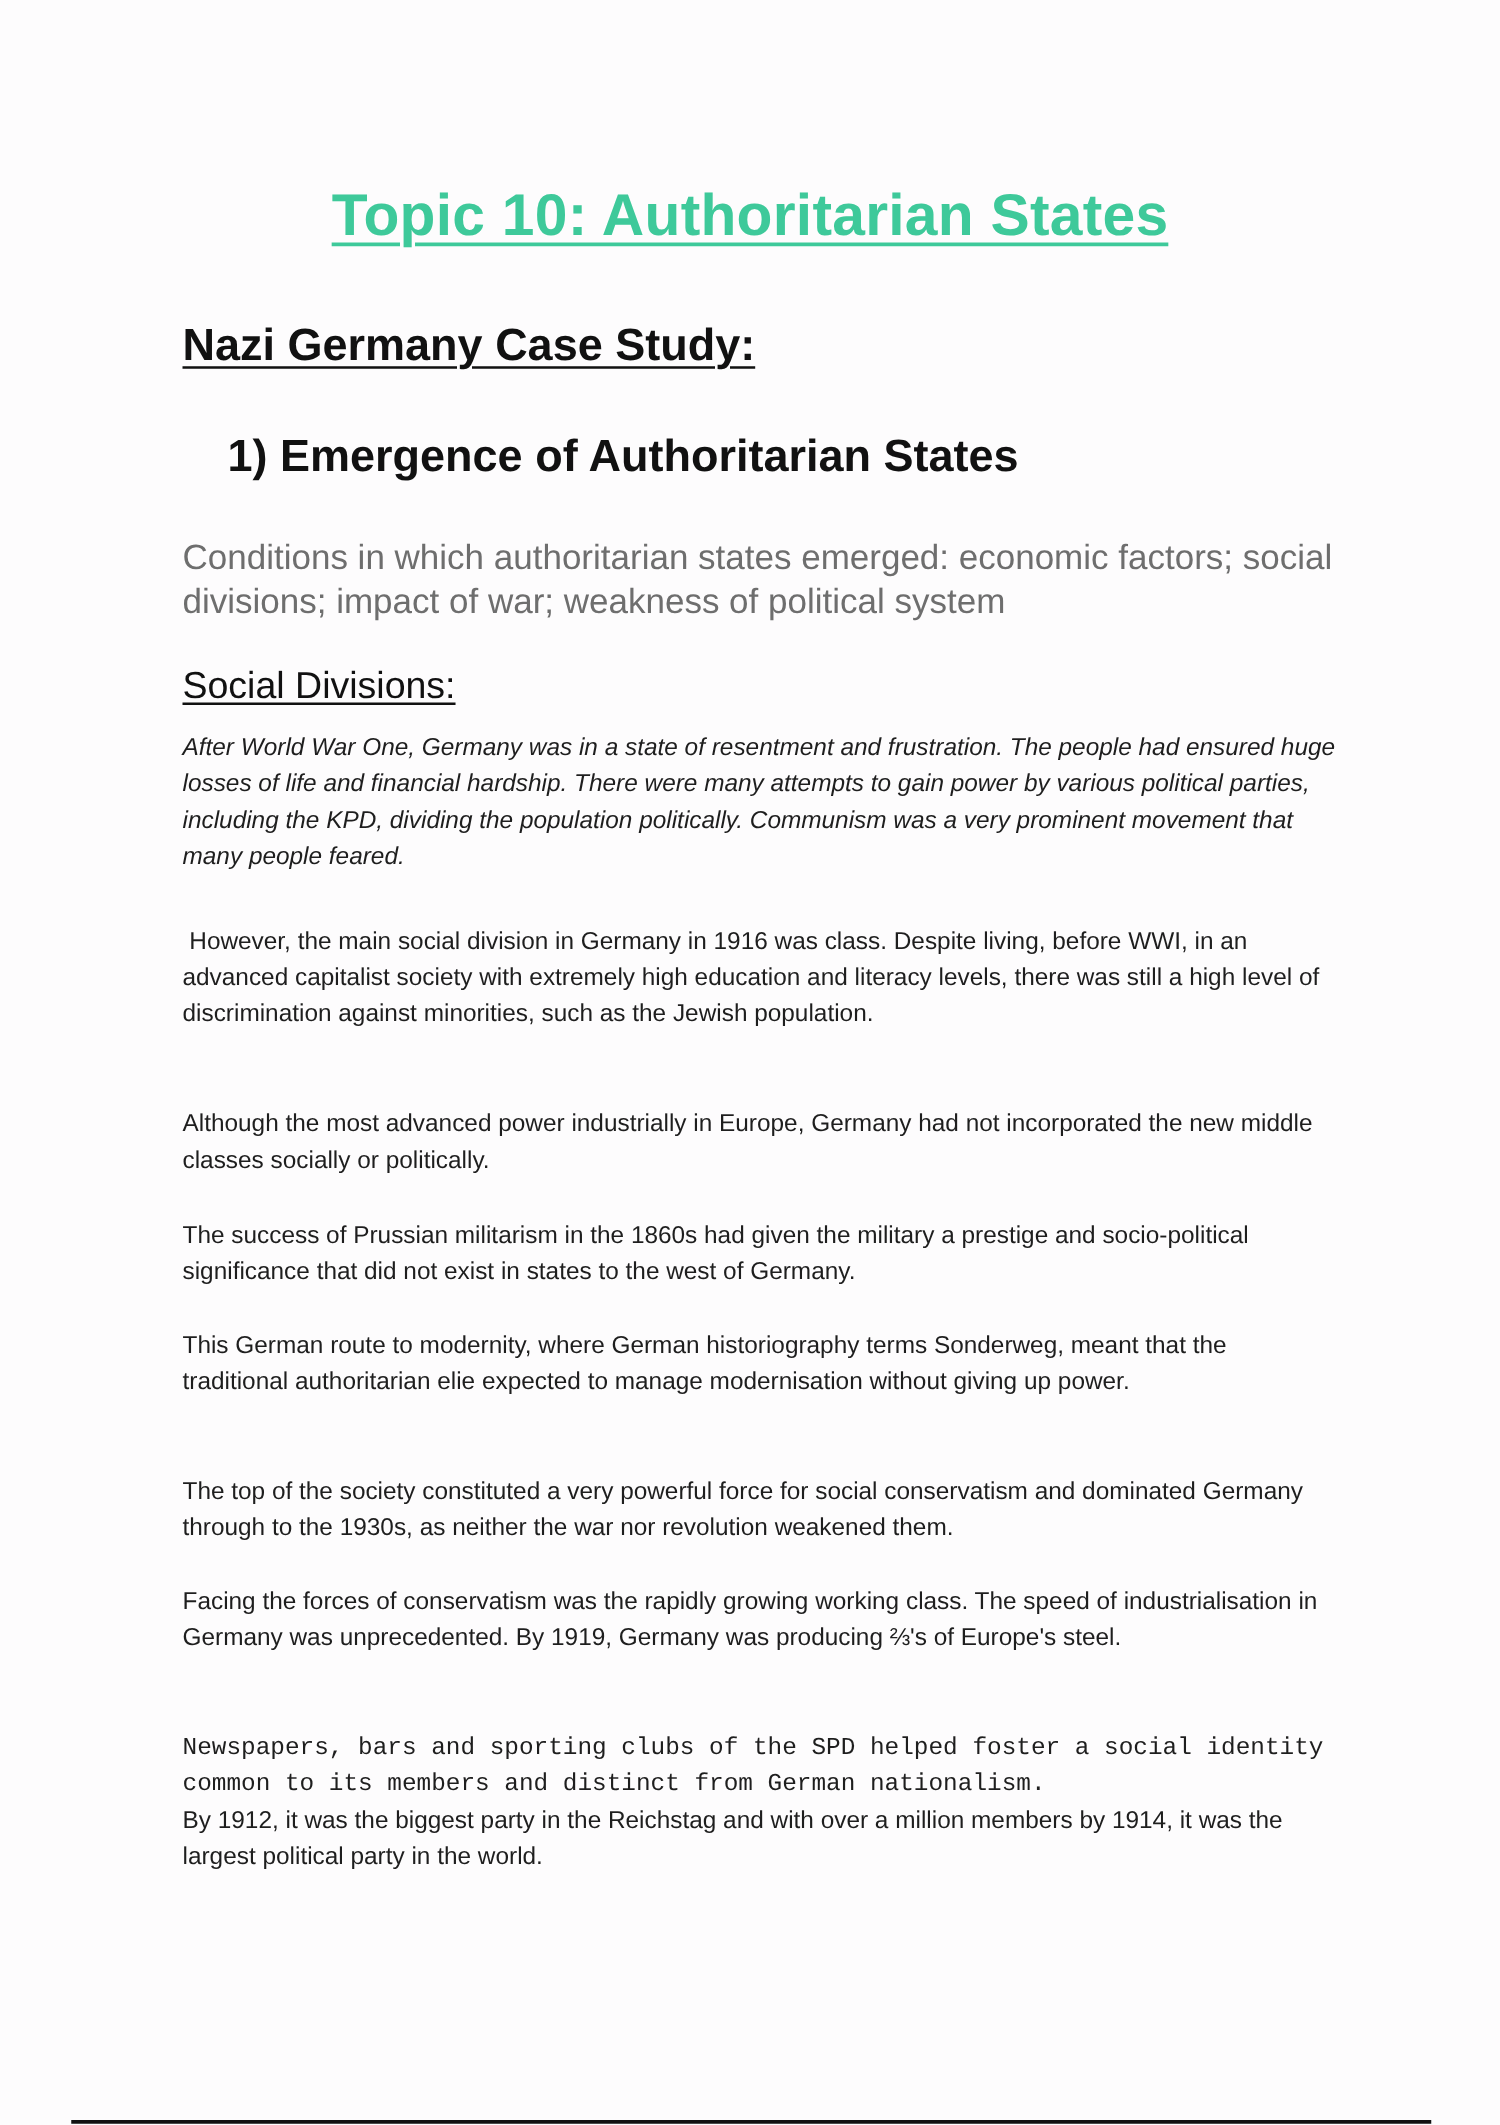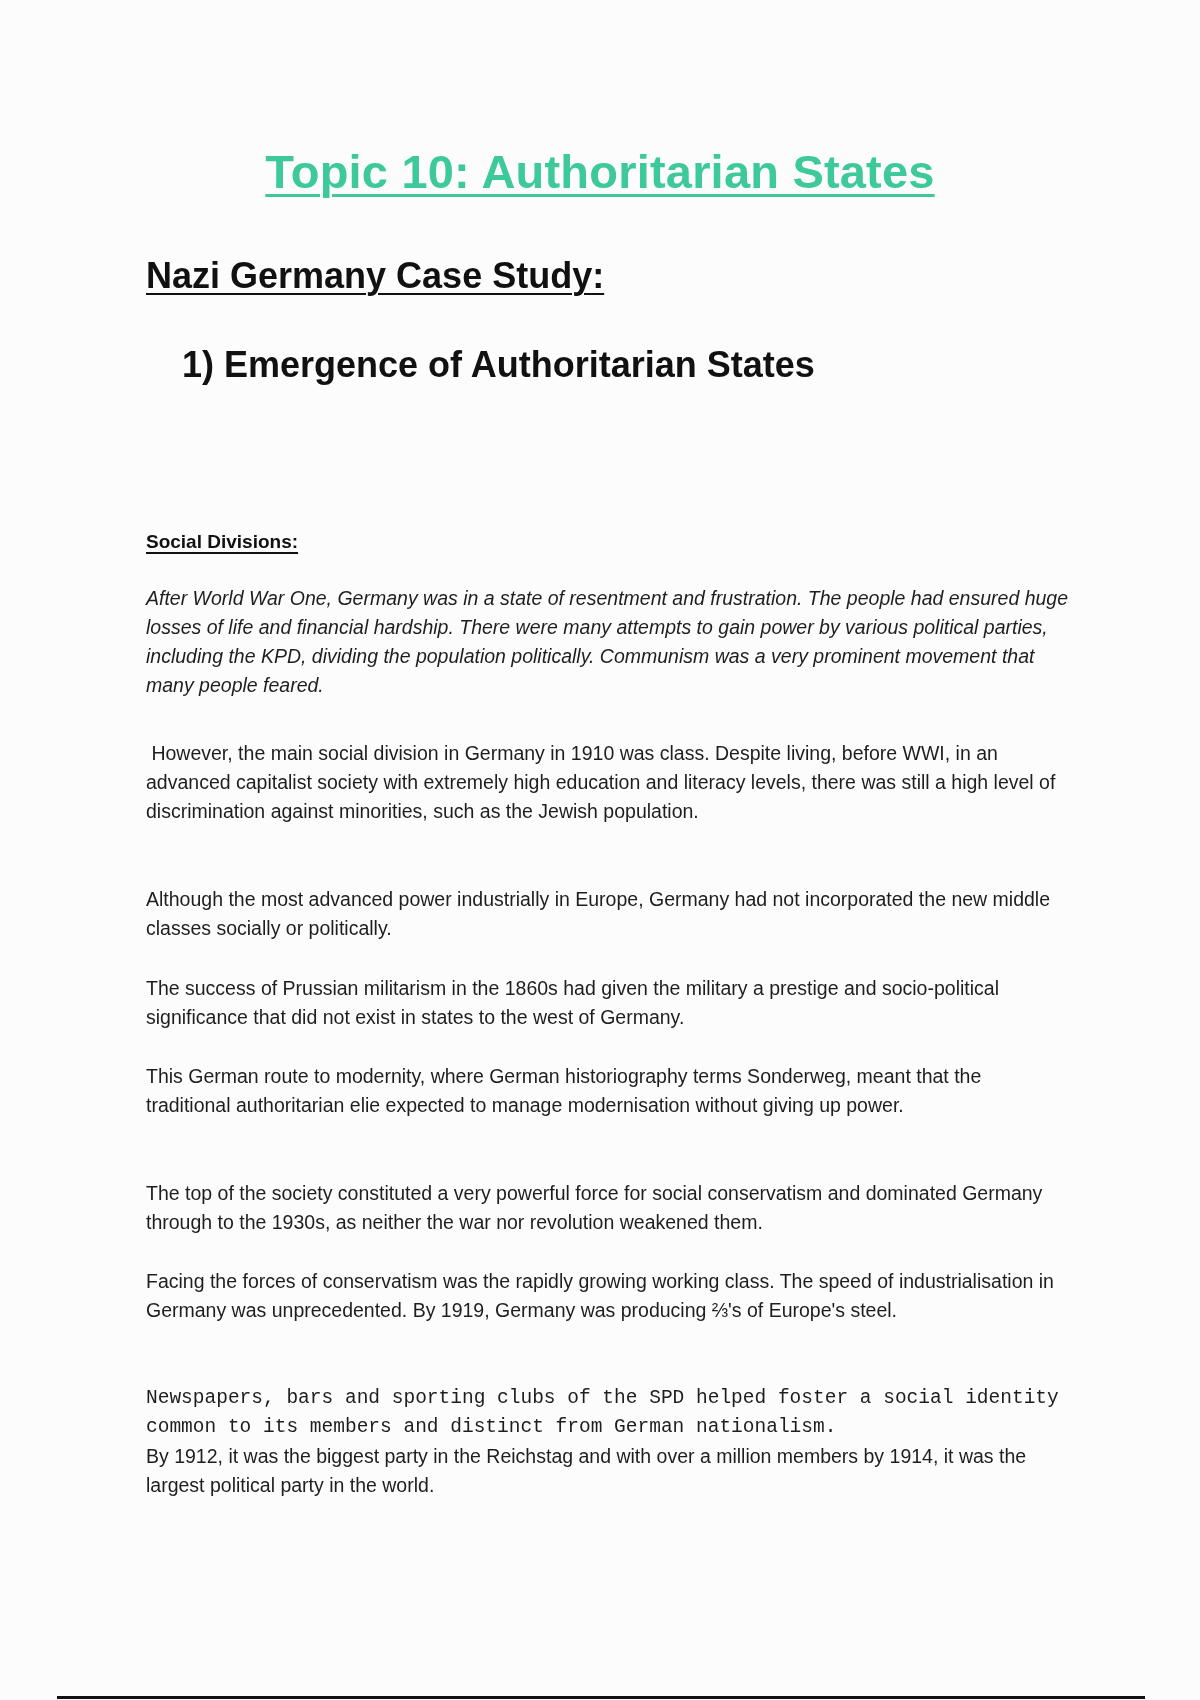--- a/index.html
+++ b/index.html
@@ -65,22 +65,22 @@
       width: 920px;
       font-size: 28px;
       color: #6e6e6e;
       line-height: 35px;
       margin: 0;
     }
     .subheading {
       position: absolute;
       left: 146px;
       top: 532px;
-      font-size: 19px;
-      font-weight: bold;
+      font-size: 30px;
+      font-weight: normal;
       color: #111;
       text-decoration: underline;
       text-decoration-thickness: 2px;
       text-underline-offset: 4px;
       margin: 0;
       line-height: 1.1;
     }
     .para {
       position: absolute;
       left: 146px;
@@ -102,25 +102,26 @@
 </head>
 <body>
 
 <div class="page">
   <h1 class="title">Topic 10: Authoritarian States</h1>
 
   <h2 class="case-study">Nazi Germany Case Study:</h2>
 
   <h3 class="section-heading">1) Emergence of Authoritarian States</h3>
 
+  <p class="conditions">Conditions in which authoritarian states emerged: economic factors; social divisions; impact of war; weakness of political system</p>
 
   <h4 class="subheading">Social Divisions:</h4>
 
   <p class="para" style="top:584px;font-style:italic;">After World War One, Germany was in a state of resentment and frustration. The people had ensured huge losses of life and financial hardship. There were many attempts to gain power by various political parties, including the KPD, dividing the population politically. Communism was a very prominent movement that many people feared.</p>
-  <p class="para" style="top:739px; white-space:pre-wrap;"> However, the main social division in Germany in 1910 was class. Despite living, before WWI, in an advanced capitalist society with extremely high education and literacy levels, there was still a high level of discrimination against minorities, such as the Jewish population.</p>
+  <p class="para" style="top:739px; white-space:pre-wrap;"> However, the main social division in Germany in 1916 was class. Despite living, before WWI, in an advanced capitalist society with extremely high education and literacy levels, there was still a high level of discrimination against minorities, such as the Jewish population.</p>
   <p class="para" style="top:885px;">Although the most advanced power industrially in Europe, Germany had not incorporated the new middle classes socially or politically.</p>
   <p class="para" style="top:974px;">The success of Prussian militarism in the 1860s had given the military a prestige and socio-political significance that did not exist in states to the west of Germany.</p>
   <p class="para" style="top:1062px;">This German route to modernity, where German historiography terms Sonderweg, meant that the traditional authoritarian elie expected to manage modernisation without giving up power.</p>
   <p class="para" style="top:1179px;">The top of the society constituted a very powerful force for social conservatism and dominated Germany through to the 1930s, as neither the war nor revolution weakened them.</p>
   <p class="para" style="top:1267px;">Facing the forces of conservatism was the rapidly growing working class. The speed of industrialisation in Germany was unprecedented. By 1919, Germany was producing ⅔'s of Europe's steel.</p>
   <p class="para" style="top:1384px;font-family:Liberation Mono, monospace;">Newspapers, bars and sporting clubs of the SPD helped foster a social identity common to its members and distinct from German nationalism.</p>
   <p class="para" style="top:1442px;">By 1912, it was the biggest party in the Reichstag and with over a million members by 1914, it was the largest political party in the world.</p>
 
   <div class="bottom-rule"></div>
 </div>

